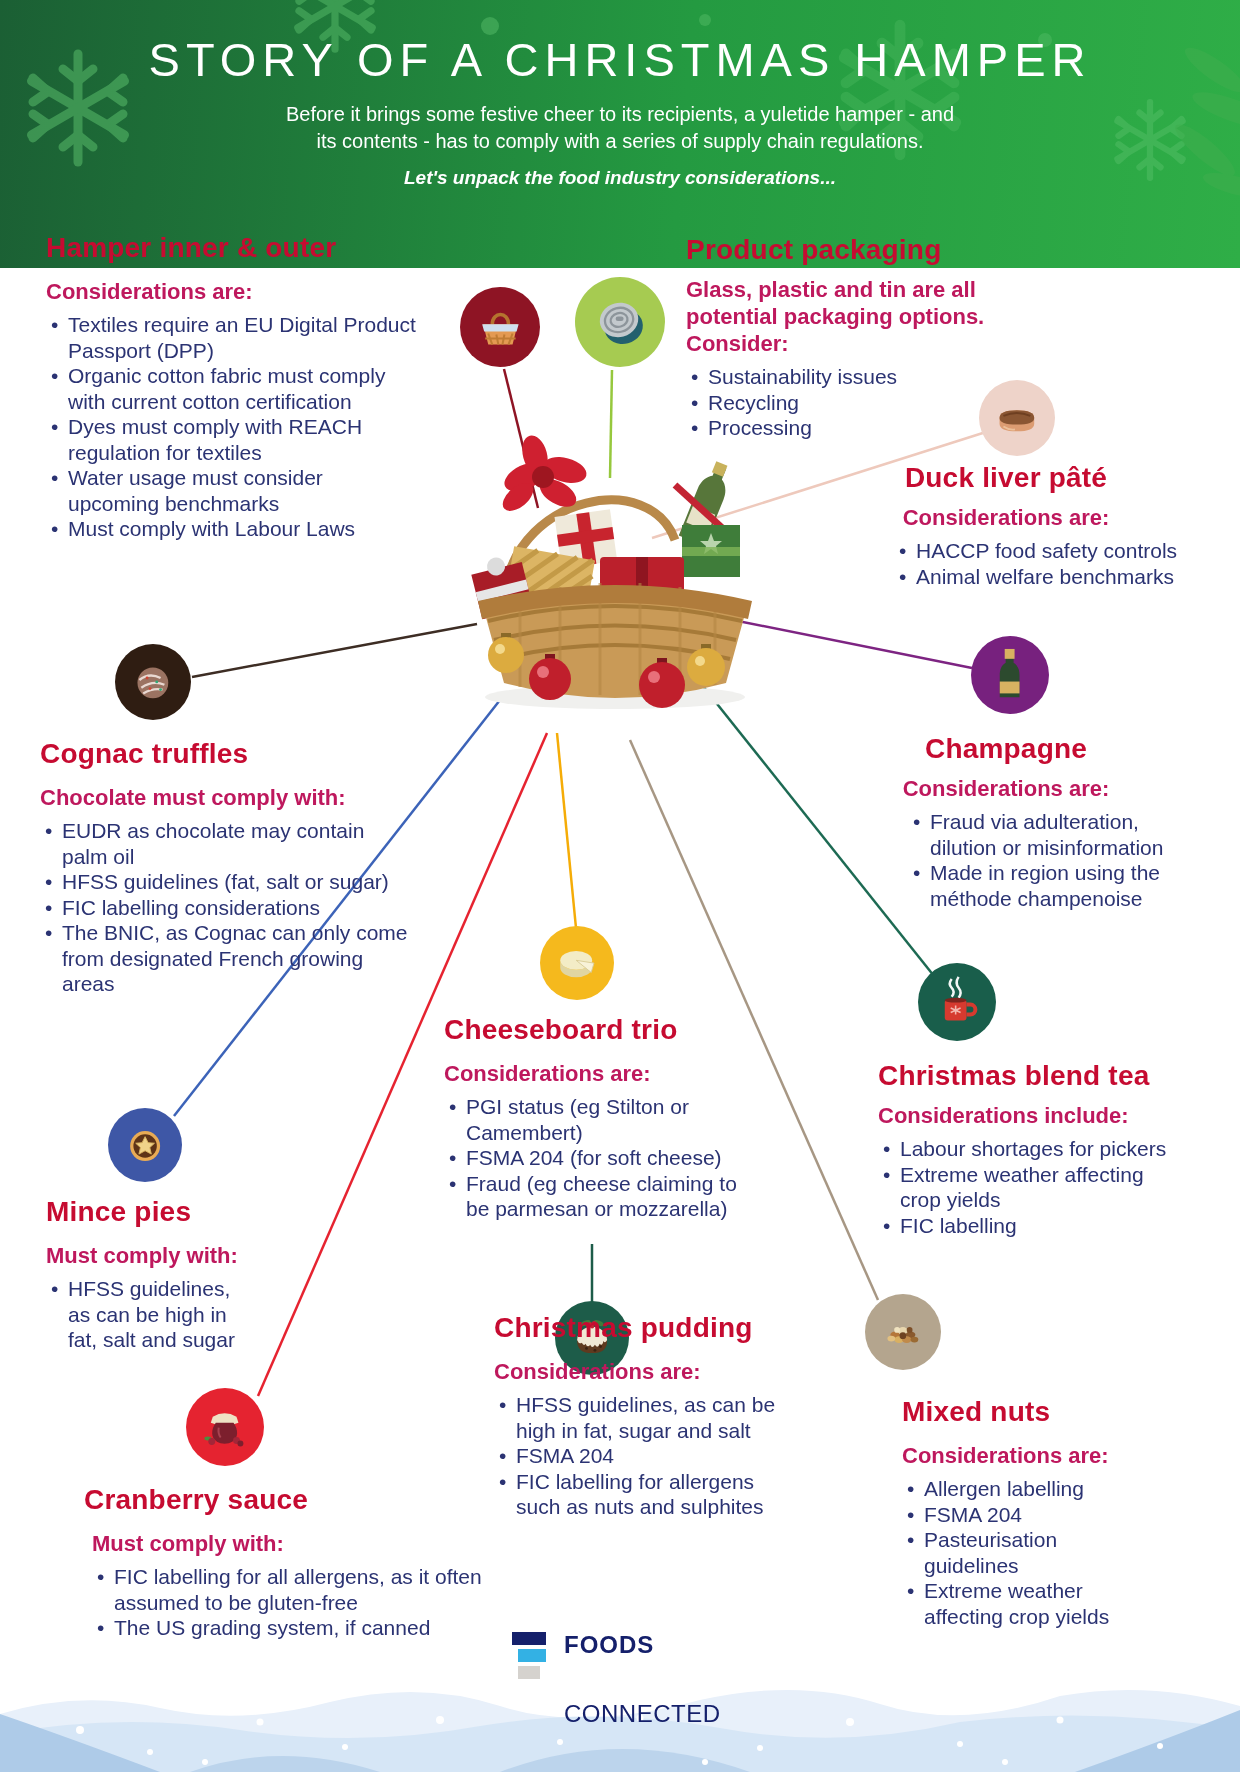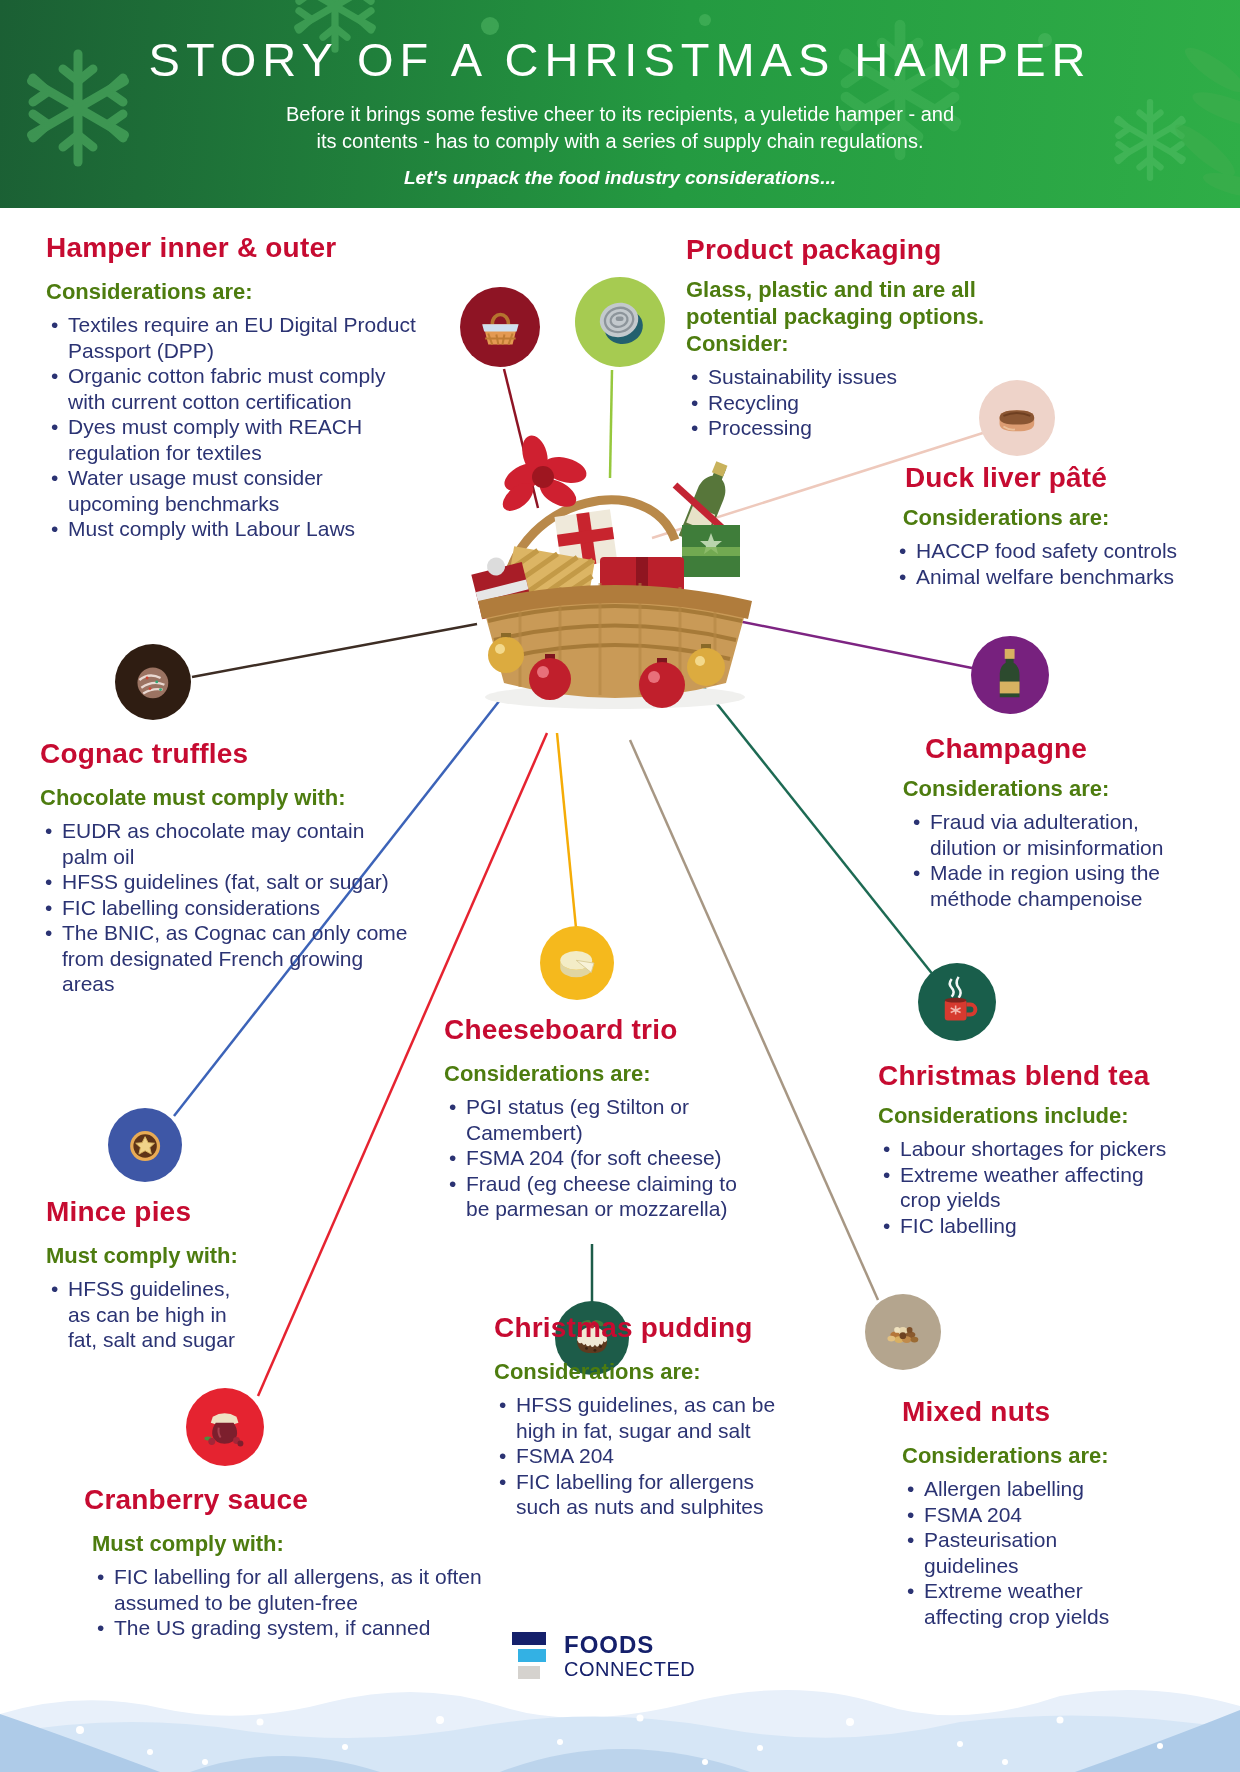--- a/index.html
+++ b/index.html
@@ -1,33 +1,33 @@
 <!DOCTYPE html>
 <html><head>
 <meta charset="utf-8">
 <style>
   html,body{margin:0;padding:0;background:#ffffff;}
   #page{position:relative;width:1240px;height:1772px;background:#ffffff;overflow:hidden;
         font-family:"Liberation Sans",sans-serif;}
 
   
-  #header{position:absolute;left:0;top:0;width:1240px;height:208px;
+  #header{position:absolute;left:0;top:0;width:1240px;height:268px;
           background:linear-gradient(95deg,#1b5f34 0%,#249a41 55%,#2fae47 100%);
           text-align:center;color:#ffffff;z-index:2;}
   #header-decor{position:absolute;left:0;top:0;width:1240px;height:208px;}
   #main-title{position:relative;margin:0;padding-top:32px;font-size:47px;font-weight:400;
               letter-spacing:6px;color:#ffffff;}
   #subtitle{position:relative;margin:14px 0 0 0;font-size:20px;line-height:27px;font-weight:400;}
   #subtitle span{display:block;}
   #tagline{position:relative;margin:12px 0 0 0;font-size:19px;font-weight:bold;font-style:italic;}
 
   
   .sec{position:absolute;z-index:4;}
   .sec h2{margin:0;font-size:28px;font-weight:bold;color:#c60b31;letter-spacing:.2px;}
-  .sec .lead{margin:14px 0 0 0;font-size:22px;line-height:27px;font-weight:bold;color:#4d7c0f;}
+  .sec .lead{margin:14px 0 0 0;font-size:22px;line-height:27px;font-weight:bold;color:#be185d;}
   .bullets{margin-top:7px;}
   .b{position:relative;padding-left:22px;font-size:21px;line-height:25.5px;color:#2b3373;}
   .b::before{content:"\2022";position:absolute;left:5px;top:0;color:#2b3373;}
 
   #sec-hamper{left:46px;top:232px;width:400px;}
   #sec-hamper .bullets{width:370px;}
 
   #sec-packaging{left:686px;top:234px;width:345px;}
   #sec-packaging .lead{width:332px;margin-top:10px;}
 
@@ -78,21 +78,21 @@
   #node-tea{left:918px;top:963px;width:78px;height:78px;background:#195e4b;}
   #node-mince{left:108px;top:1108px;width:74px;height:74px;background:#3e57a6;}
   #node-cranberry{left:186px;top:1388px;width:78px;height:78px;background:#e52330;}
   #node-pudding{left:555px;top:1301px;width:74px;height:74px;background:#1d5c49;}
   #node-nuts{left:865px;top:1294px;width:76px;height:76px;background:#b4a58e;}
 
   
   #logo{position:absolute;left:512px;top:1632px;display:flex;align-items:flex-start;z-index:4;}
   #logo-text{margin-left:14px;color:#15206b;}
   #logo-line1{font-size:24px;font-weight:bold;letter-spacing:1px;line-height:25px;}
-  #logo-line2{font-size:20px;font-weight:400;letter-spacing:.5px;line-height:25px;}
+  #logo-line2{font-size:24px;font-weight:400;letter-spacing:.5px;line-height:25px;margin-top:44px;}
   #snow{position:absolute;left:0;bottom:0;width:1240px;height:150px;z-index:0;}
 </style>
 </head>
 <body>
 
 <div id="page">
 
   <div id="header">
     <svg id="header-decor" viewBox="0 0 1240 208">
       <defs>

